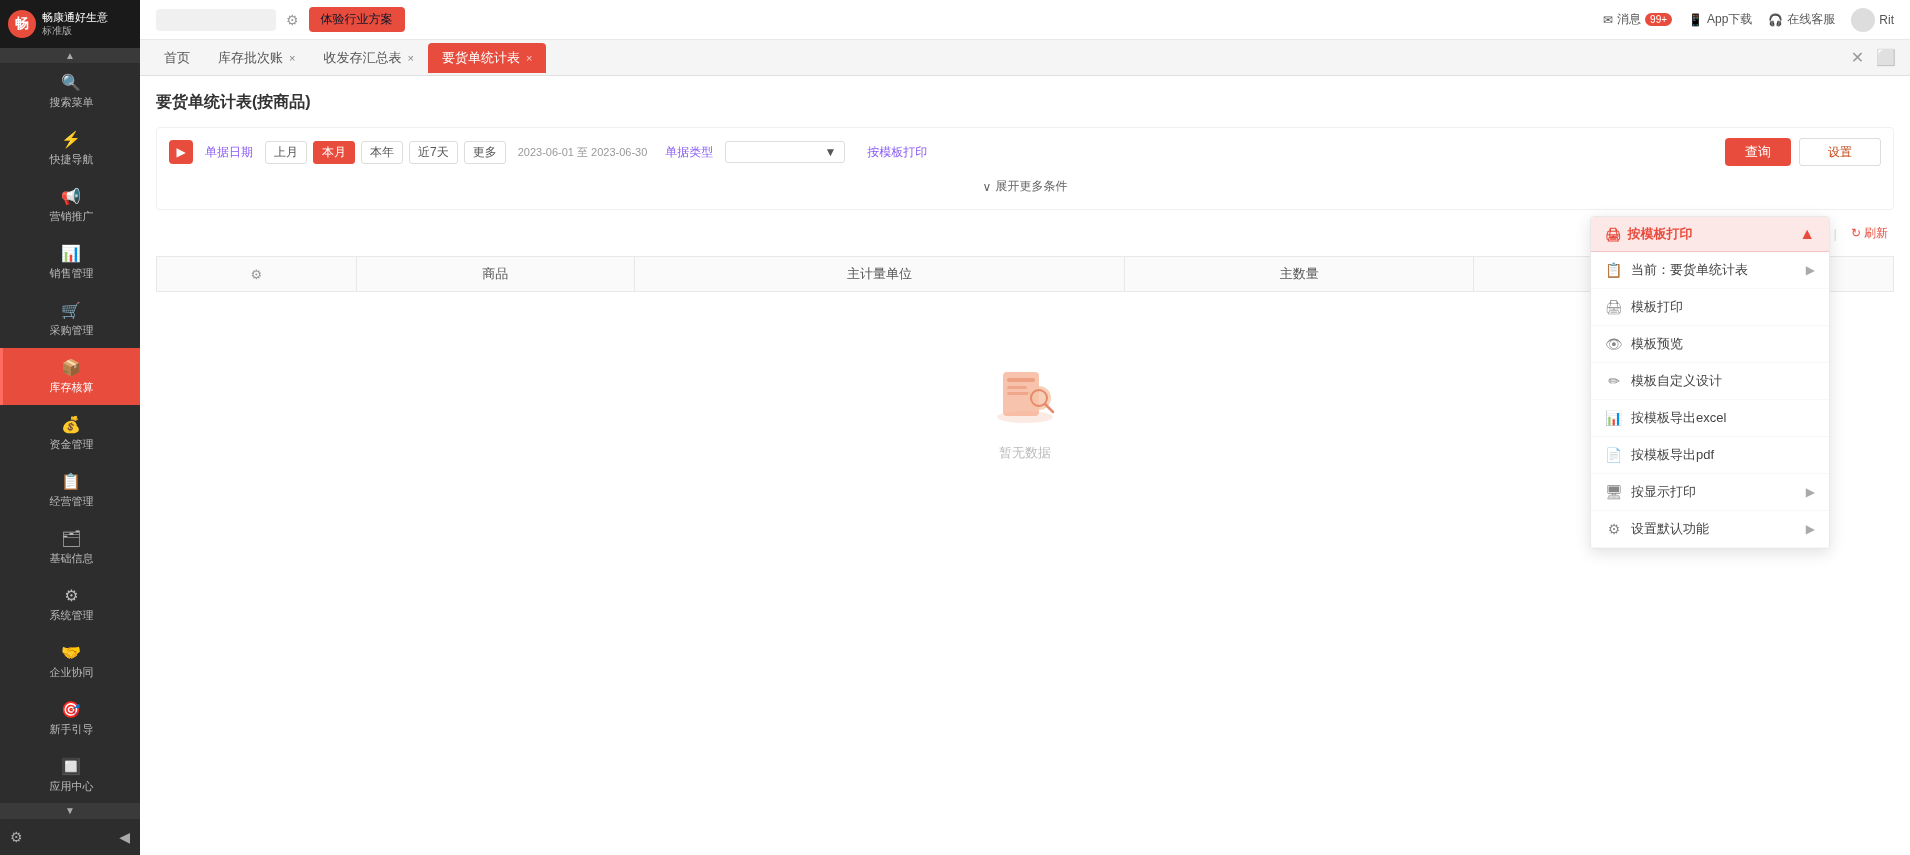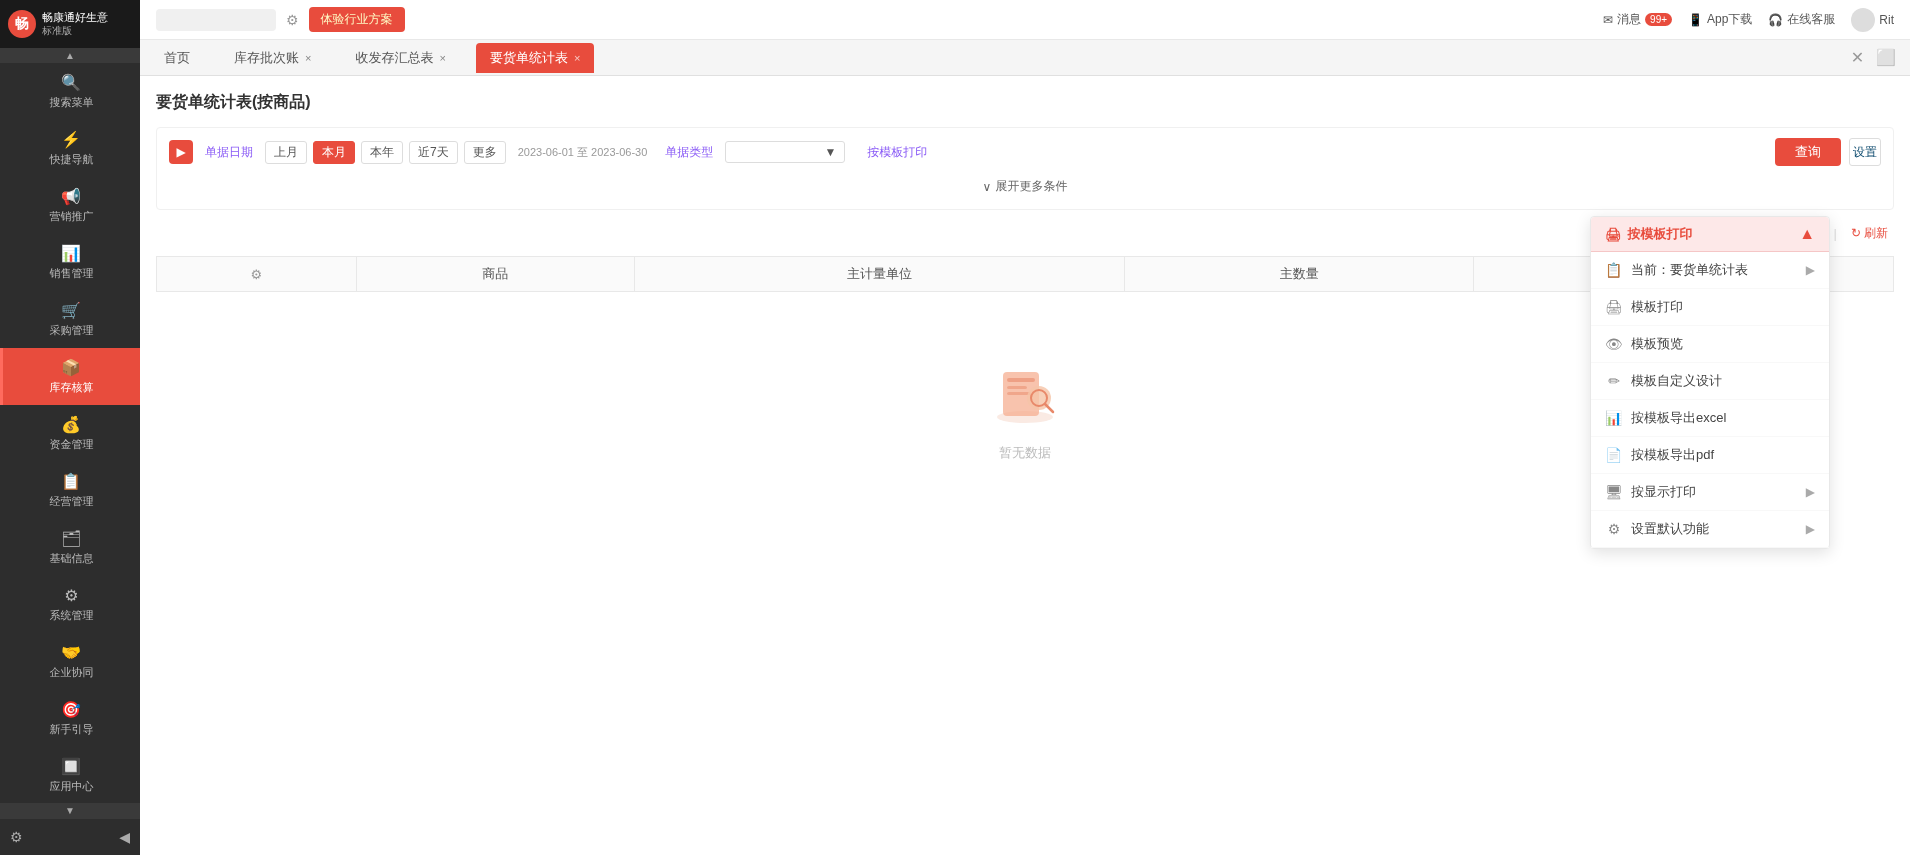--- a/index.html
+++ b/index.html
@@ -73,41 +73,41 @@
       justify-content: space-between;
       flex-shrink: 0;
     }
     .topbar-left { display: flex; align-items: center; gap: 10px; }
     .topbar-search {
       background: #f0f0f0; border: none; border-radius: 4px;
       padding: 4px 10px; font-size: 12px; color: #999; width: 120px;
     }
     .topbar-gear { color: #999; cursor: pointer; font-size: 14px; }
     .topbar-trial-btn {
-      background: #e84c3d; color: #fef9c3; border: none;
+      background: #e84c3d; color: #0f172a; border: none;
       padding: 4px 12px; border-radius: 4px; cursor: pointer; font-size: 12px;
     }
     .topbar-right { display: flex; align-items: center; gap: 16px; }
     .topbar-right-item { display: flex; align-items: center; gap: 4px; color: #555; cursor: pointer; font-size: 12px; }
     .badge {
       background: #e84c3d; color: white; border-radius: 10px;
       font-size: 10px; padding: 1px 5px; min-width: 18px; text-align: center;
     }
     .avatar { width: 24px; height: 24px; border-radius: 50%; background: #ddd; }
 
     
     .tabs {
       background: #f5f5f5;
       border-bottom: 1px solid #e0e0e0;
       display: flex;
       align-items: center;
       padding: 0 10px;
       height: 36px;
       flex-shrink: 0;
-      gap: 16px;
+      gap: 0;
     }
     .tab {
       padding: 6px 14px;
       cursor: pointer;
       font-size: 13px;
       color: #555;
       display: flex; align-items: center; gap: 6px;
       border-radius: 4px 4px 0 0;
       white-space: nowrap;
     }
@@ -174,22 +174,22 @@
       cursor: pointer; font-size: 12px; background: #fff; color: #555;
     }
     .date-btn.active { background: #e84c3d; color: white; border-color: #e84c3d; }
     .date-range { font-size: 11px; color: #999; }
     .filter-select {
       border: 1px solid #ddd; border-radius: 3px; padding: 3px 8px;
       font-size: 12px; color: #555; background: #fff; cursor: pointer;
       min-width: 120px; display: flex; align-items: center; justify-content: space-between;
     }
     .settings-btn {
-      border: 1px solid #ddd; border-radius: 3px; padding: 3px 3px;
-      background: #fff; cursor: pointer; font-size: 12px; color: #0c4a6e;
+      border: 1px solid #ddd; border-radius: 3px; padding: 3px 28px;
+      background: #fff; cursor: pointer; font-size: 12px; color: #c2410c;
     }
 
     
     .data-table {
       width: 100%;
       border-collapse: collapse;
       font-size: 13px;
       margin-top: 10px;
     }
     .data-table th {

